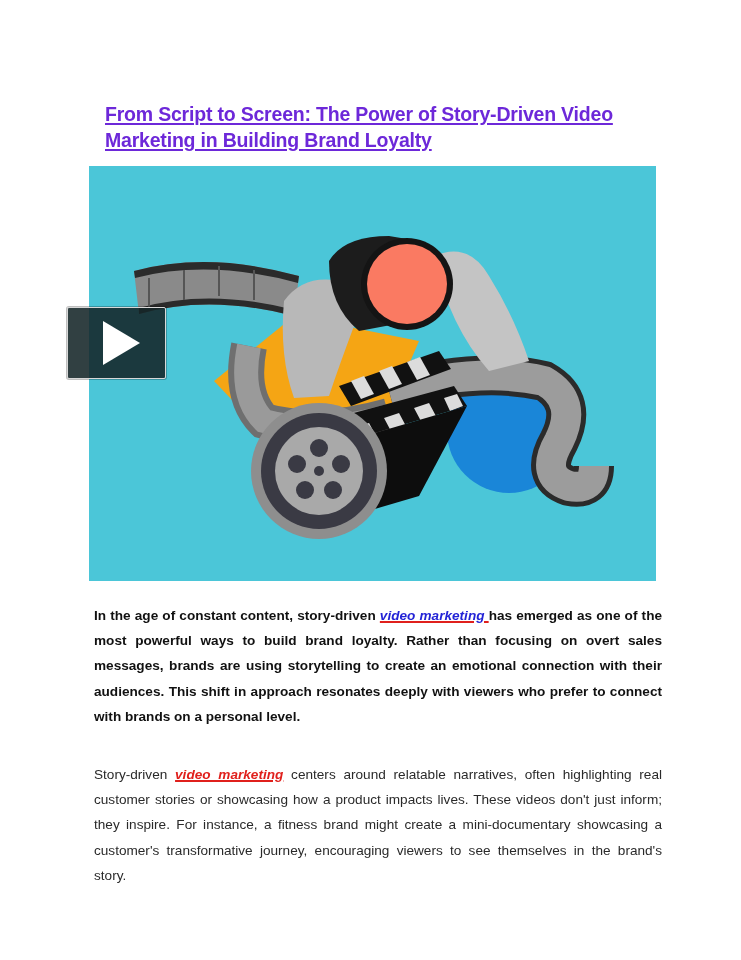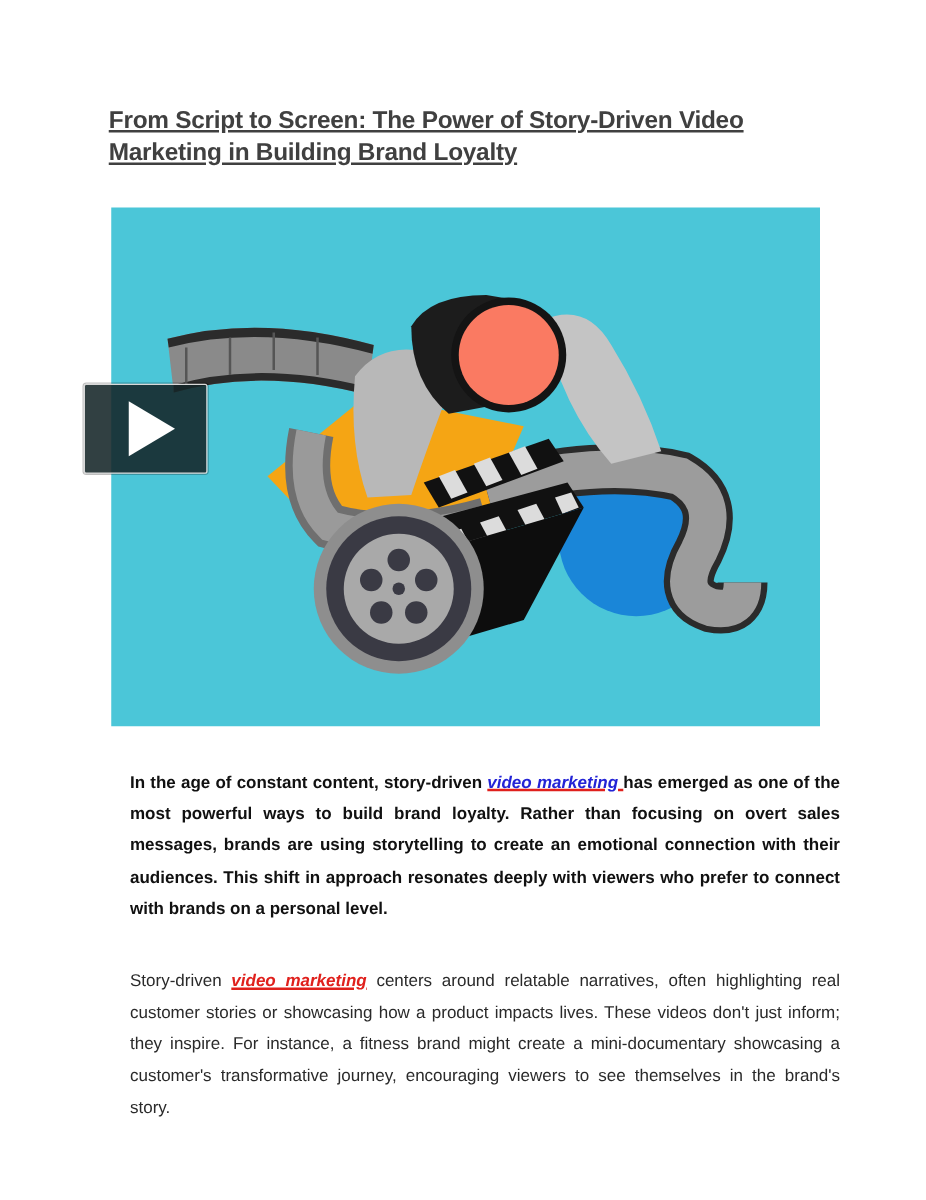--- a/index.html
+++ b/index.html
@@ -13,29 +13,29 @@
       position: relative;
       overflow: hidden;
       font-family: "Liberation Sans", sans-serif;
       color: #000;
     }
     .page-title {
       position: absolute;
       left: 87px;
       top: 83px;
       width: 560px;
-      margin: 0;
+      margin: 18px;
       font-size: 19.5px;
       line-height: 26px;
       font-weight: bold;
       text-decoration: underline;
       text-decoration-thickness: 2px;
       text-underline-offset: 2px;
       letter-spacing: -0.2px;
-      color: #404040;
+      color: #6d28d9;
     }
     .hero {
       position: absolute;
       left: 89px;
       top: 166px;
       width: 567px;
       height: 415px;
       background: #4bc6d8;
       overflow: hidden;
     }
@@ -63,21 +63,21 @@
       width: 0;
       height: 0;
       border-top: 22px solid transparent;
       border-bottom: 22px solid transparent;
       border-left: 37px solid #ffffff;
     }
     .para {
       position: absolute;
       left: 87px;
       width: 568px;
-      margin: 17px;
+      margin: 7px;
       font-size: 13.6px;
       line-height: 25.2px;
       text-align: justify;
     }
     .para1 {
       top: 596px;
       font-weight: bold;
       color: #111;
     }
     .para2 {

